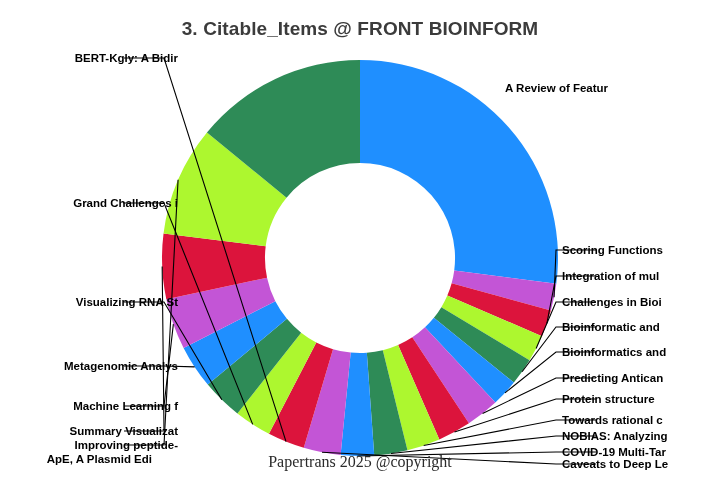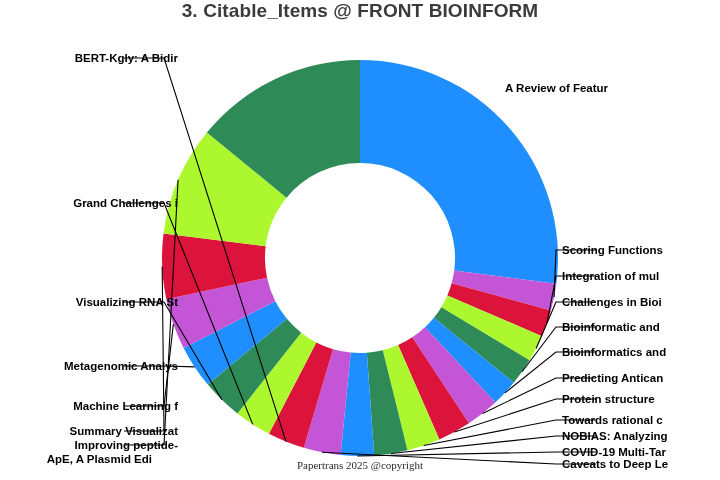--- a/index.html
+++ b/index.html
@@ -2,37 +2,37 @@
 <html><head>
 <meta charset="utf-8">
 <style>
   html,body{margin:0;padding:0;}
   body{
     width:720px;height:480px;background:#ffffff;
     font-family:"Liberation Sans",sans-serif;
     overflow:hidden;position:relative;
   }
   #chart-title{
-    position:absolute;top:0;left:0;width:720px;
+    position:absolute;top:18px;left:0;width:720px;
     text-align:center;
     font-size:19px;font-weight:bold;color:#3b3b3b;
     letter-spacing:.1px;
   }
   #donut-wrap{position:absolute;top:0;left:0;width:720px;height:480px;}
   svg{display:block;}
   .leader{stroke:#000;stroke-width:1.1;fill:none;}
   .slice{stroke:none;}
   .lbl{
     font-family:"Liberation Sans",sans-serif;
     font-size:11.5px;font-weight:bold;fill:#000;
   }
   #footer{
     position:absolute;left:0;bottom:9px;width:720px;text-align:center;
     font-family:"Liberation Serif",serif;
-    font-size:11px;color:#2b2b2b;
+    font-size:16px;color:#2b2b2b;
   }
 </style>
 </head>
 <body>
 
 <div id="chart-title">3. Citable_Items @ FRONT BIOINFORM</div>
 
 <div id="donut-wrap">
   <svg id="donut-svg" width="720" height="480" viewBox="0 0 720 480">
     <g id="slices">

